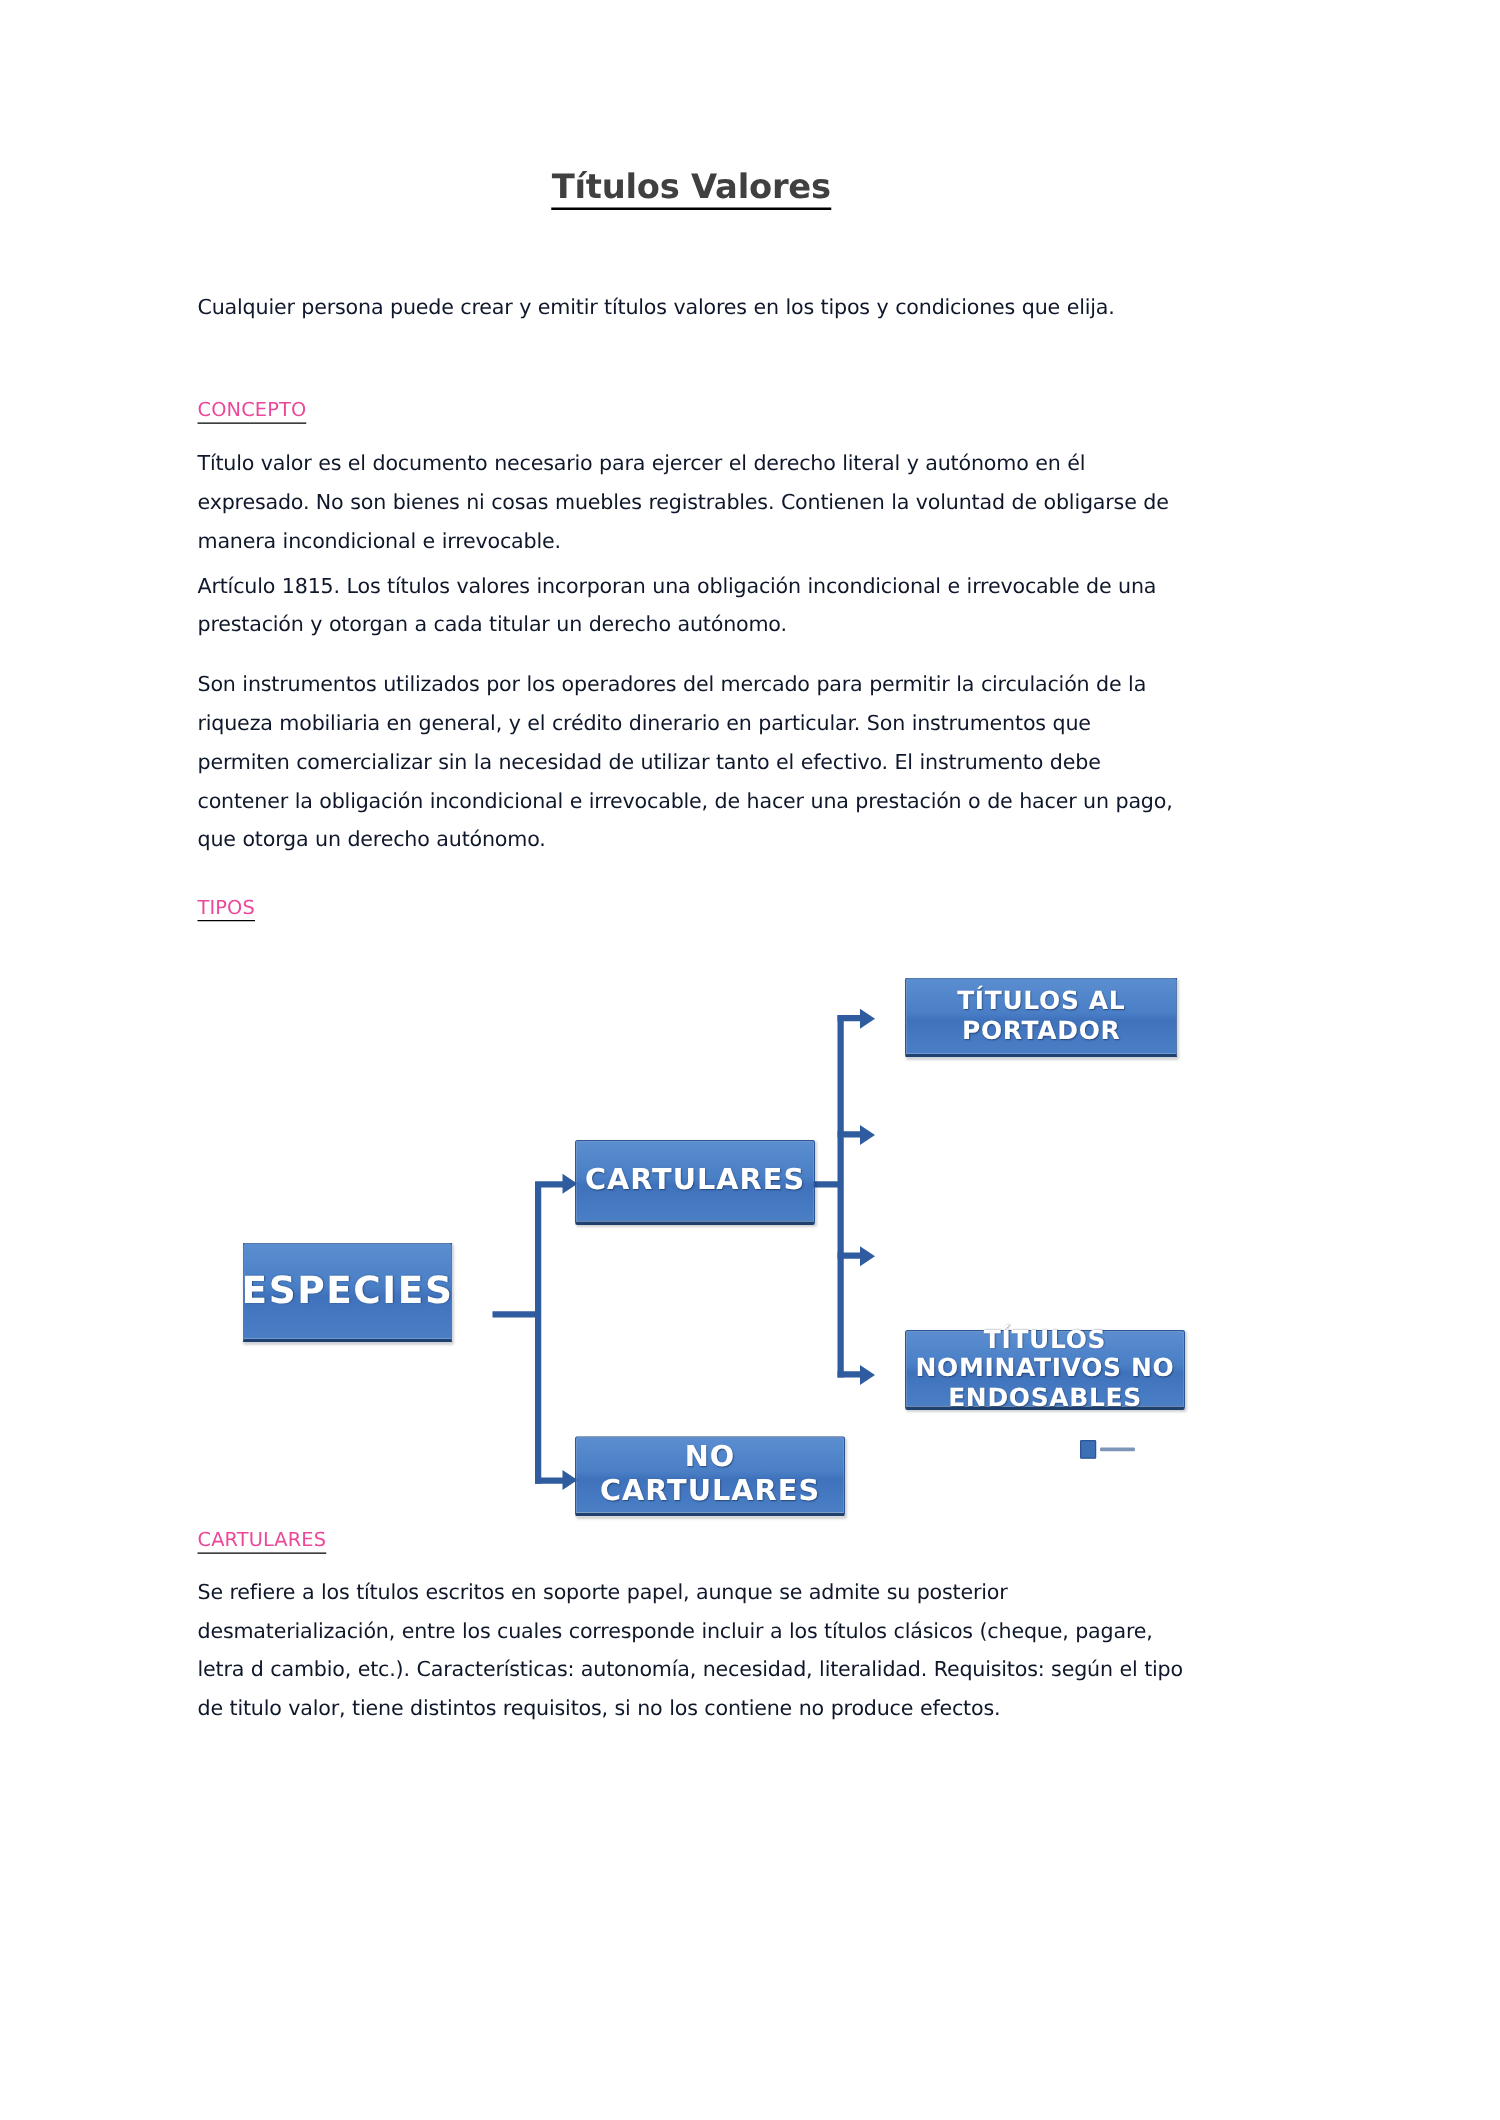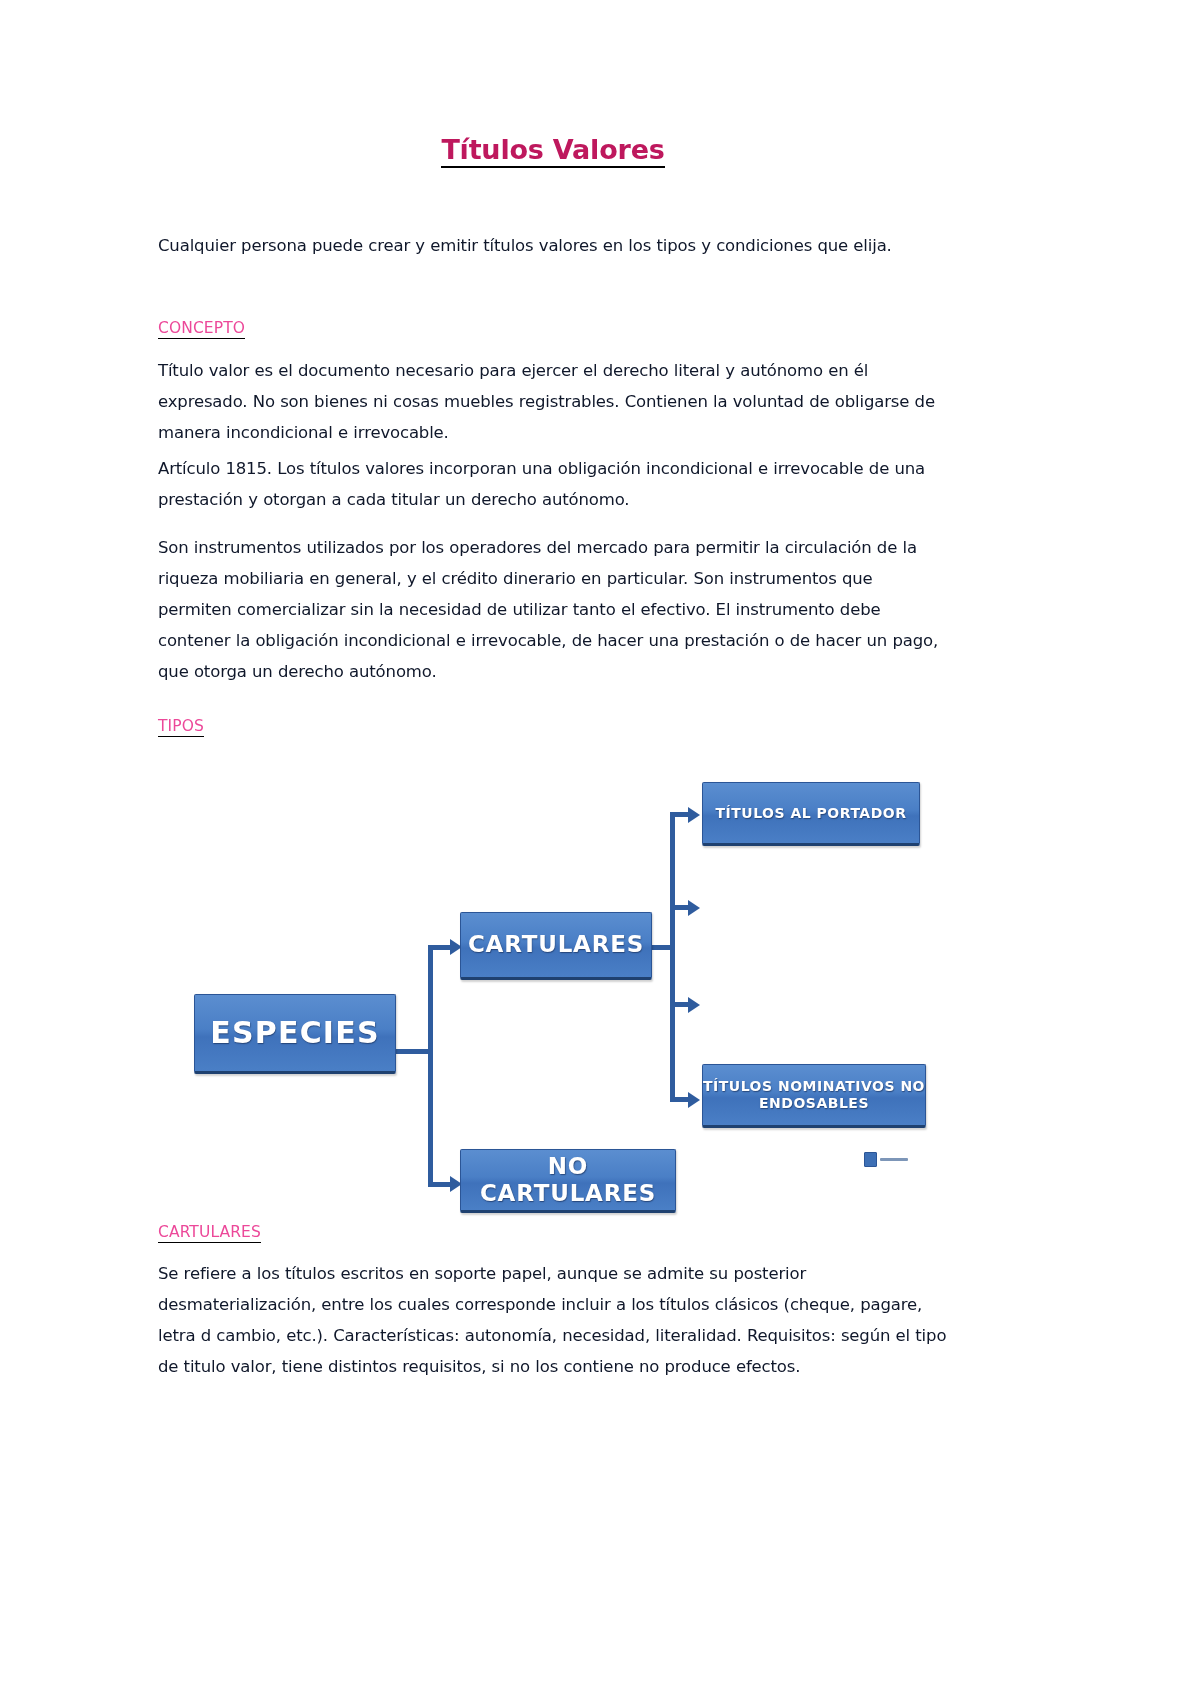--- a/index.html
+++ b/index.html
@@ -26,21 +26,21 @@
     top: 0;
     width: 790px;
   }
 
   
   .doc-title {
     text-align: center;
     font-size: 27px;
     font-weight: bold;
     letter-spacing: -0.2px;
-    color: #be185d;
+    color: #404040;
     margin: 0;
     padding: 0;
     position: absolute;
     top: 134px;
     left: 0;
     width: 790px;
   }
   .doc-title span {
     border-bottom: 2.5px solid #000;
     padding-bottom: 1px;
@@ -93,21 +93,21 @@
     text-align: center;
     color: #ffffff;
     font-weight: bold;
     text-shadow: 0.6px 0.6px 1.2px rgba(20,40,80,0.65);
     line-height: 1.18;
     letter-spacing: 0.4px;
     box-shadow: 1px 1.5px 2px rgba(0,0,0,0.18);
   }
   .node.big   { font-size: 30px; letter-spacing: 1.2px; }
   .node.mid   { font-size: 23px; letter-spacing: 0.8px; }
-  .node.small { font-size: 14px; letter-spacing: 0.5px; }
+  .node.small { font-size: 20px; letter-spacing: 0.5px; margin-left: 22px; }
 
   
   .ln {
     position: absolute;
     background: #2f5c9e;
   }
   .arrow {
     position: absolute;
     width: 0; height: 0;
     border-top: 8px solid transparent;
@@ -183,21 +183,21 @@
 
       <div class="ln" style="left:492px; top:93px; width:24px; height:5px;"></div>
       <div class="arrow" style="left:510px; top:88px;"></div>
 
       <div class="ln" style="left:492px; top:190px; width:24px; height:5px;"></div>
       <div class="arrow" style="left:510px; top:185px;"></div>
 
       <div class="ln" style="left:492px; top:285px; width:24px; height:5px;"></div>
       <div class="arrow" style="left:510px; top:280px;"></div>
 
-      <div class="node big" style="left:16px; top:182px; width:202px; height:80px;">
+      <div class="node big" style="left:16px; top:182px; width:168px; height:80px;">
         <span>ESPECIES</span>
       </div>
 
       <div class="node mid" style="left:282px; top:100px; width:192px; height:68px;">
         <span>CARTULARES</span>
       </div>
 
       <div class="node mid" style="left:282px; top:337px; width:216px; height:64px;">
         <span>NO CARTULARES</span>
       </div>

